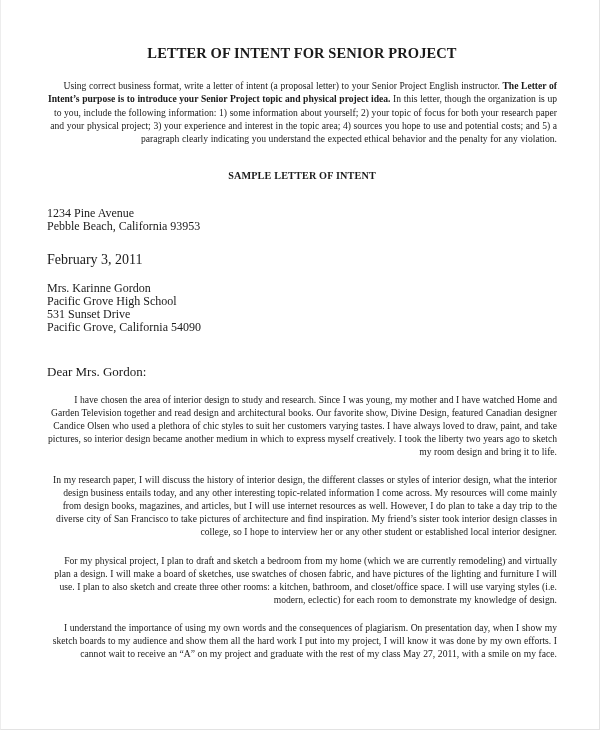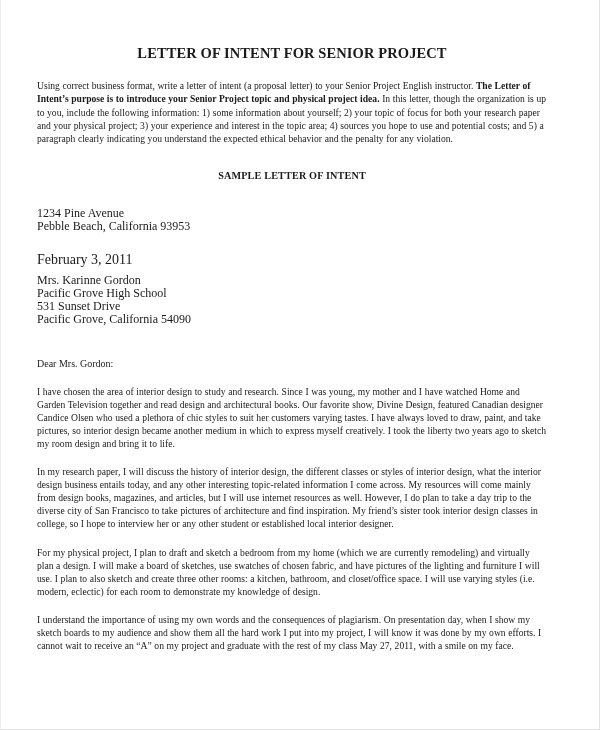--- a/index.html
+++ b/index.html
@@ -21,38 +21,38 @@
     height: 730px;
     background: #ffffff;
     border-right: 1px solid #e3e3e3;
     border-bottom: 1px solid #e3e3e3;
     border-left: 1px solid #ededed;
     padding: 0;
     overflow: hidden;
   }
   .sheet {
     position: absolute;
-    left: 36px;
+    left: 46px;
     top: 0;
     width: 510px;
   }
   .doc-title {
     margin: 0;
     padding-top: 45px;
     text-align: center;
     font-size: 14.5px;
     font-weight: bold;
     letter-spacing: 0.1px;
     line-height: 1.2;
   }
   .para {
     margin: 0;
     font-size: 9.6px;
     line-height: 13.1px;
-    text-align: left;
+    text-align: right;
     word-spacing: 0.2px;
   }
   .para b {
     font-weight: bold;
   }
   .p-intro {
     margin-top: 17px;
   }
   .p-second {
     margin-top: 21px;
@@ -71,25 +71,25 @@
   .addr-line {
     font-size: 12px;
     line-height: 13.1px;
   }
   .date-line {
     margin-top: 20px;
     font-size: 14px;
     line-height: 13.1px;
   }
   .recipient-block {
-    margin-top: 8px;
+    margin-top: 16px;
   }
   .salutation {
     margin-top: 30px;
-    font-size: 10px;
+    font-size: 13px;
     line-height: 13.1px;
   }
   .body-para {
     margin-top: 15px;
   }
 </style>
 </head>
 <body>
 
 <div class="page">

